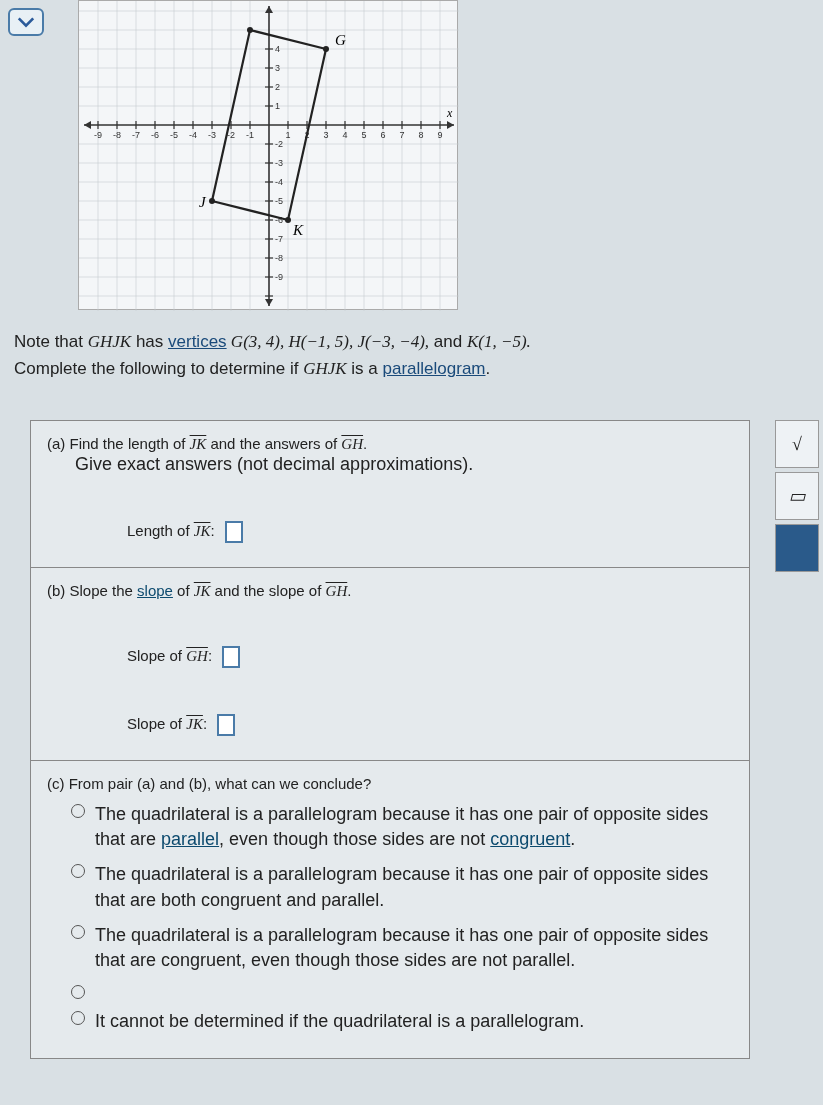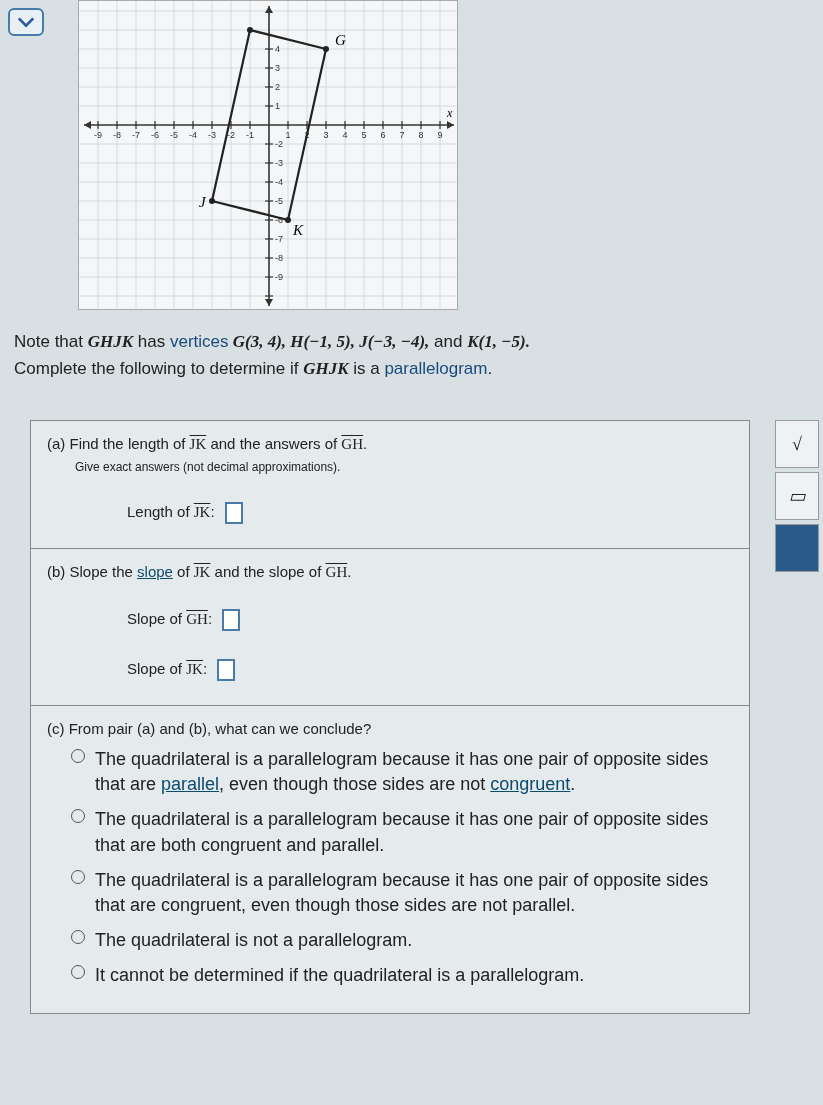--- a/index.html
+++ b/index.html
@@ -28,43 +28,43 @@
     background: #f4f6f8;
     border: 1px solid #aaa;
   }
   .note {
     position: absolute;
     top: 328px; left: 14px;
     width: 780px;
     font-size: 17px;
     line-height: 1.6;
   }
-  .note .underline { color: #1a4a7a; cursor: pointer; }
-  .note .ital { font-style: italic; font-family: 'Times New Roman', serif; font-weight: bold; }
+  .note .underline { text-decoration: underline; color: #1a4a7a; cursor: pointer; }
+  .note .ital { font-style: italic; font-family: 'Times New Roman', serif; }
   .answerbox {
     position: absolute;
     top: 420px; left: 30px;
     width: 720px;
     border: 1px solid #888;
     background: #e5eaed;
   }
   .part {
     border-bottom: 1px solid #888;
     padding: 14px 16px 24px 16px;
     font-size: 15px;
   }
   .part:last-child { border-bottom: none; }
   .part .lbl { display: inline; }
-  .sub { font-size: 12px; display:block; margin-left: 28px; margin-top:7px;}
+  .sub { font-size: 18px; display:block; margin-left: 28px; margin-top:1px;}
   .inputrow {
     margin-left: 80px;
-    margin-top: 28px;
+    margin-top: 46px;
     font-size: 15px;
   }
-  .bar { text-decoration: overline; font-family:'Times New Roman',serif; }
+  .bar { text-decoration: overline; font-style: italic; font-family:'Times New Roman',serif; }
   .mathbox {
     display: inline-block;
     width: 18px; height: 22px;
     border: 2px solid #4a7ba8;
     background: #fff;
     vertical-align: middle;
     margin-left: 6px;
   }
   .radiorow {
     display: flex;
@@ -279,21 +279,20 @@
     <div class="radiorow">
       <div class="circle"></div>
       <div>The quadrilateral is a parallelogram because it has one pair of opposite sides that are both congruent and parallel.</div>
     </div>
     <div class="radiorow">
       <div class="circle"></div>
       <div>The quadrilateral is a parallelogram because it has one pair of opposite sides that are congruent, even though those sides are not parallel.</div>
     </div>
     <div class="radiorow">
       <div class="circle"></div>
-      <div>The quadrilateral is not a parallelogram.</div>
     </div>
     <div class="radiorow">
       <div class="circle"></div>
       <div>It cannot be determined if the quadrilateral is a parallelogram.</div>
     </div>
   </div>
 </div>
 
 <div class="sidepanel">
   <div class="sidebtn">

